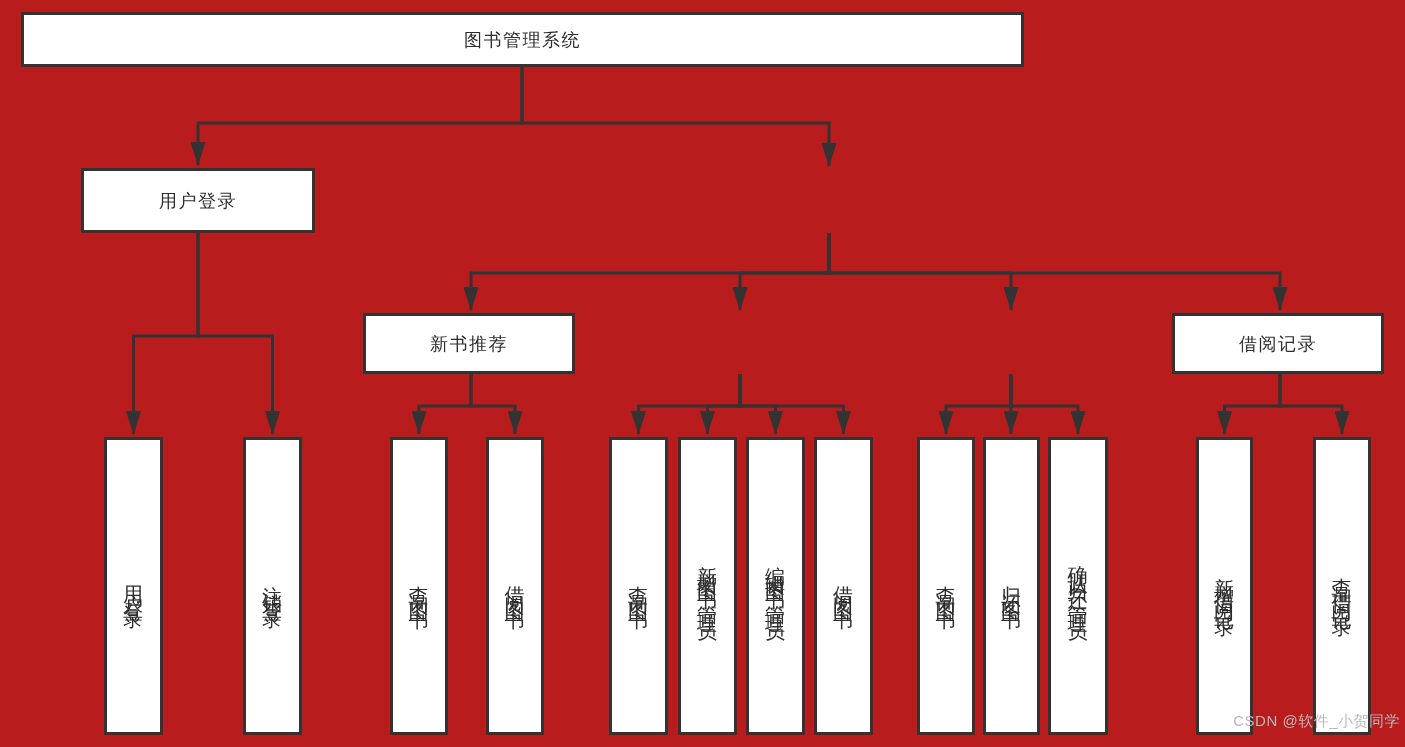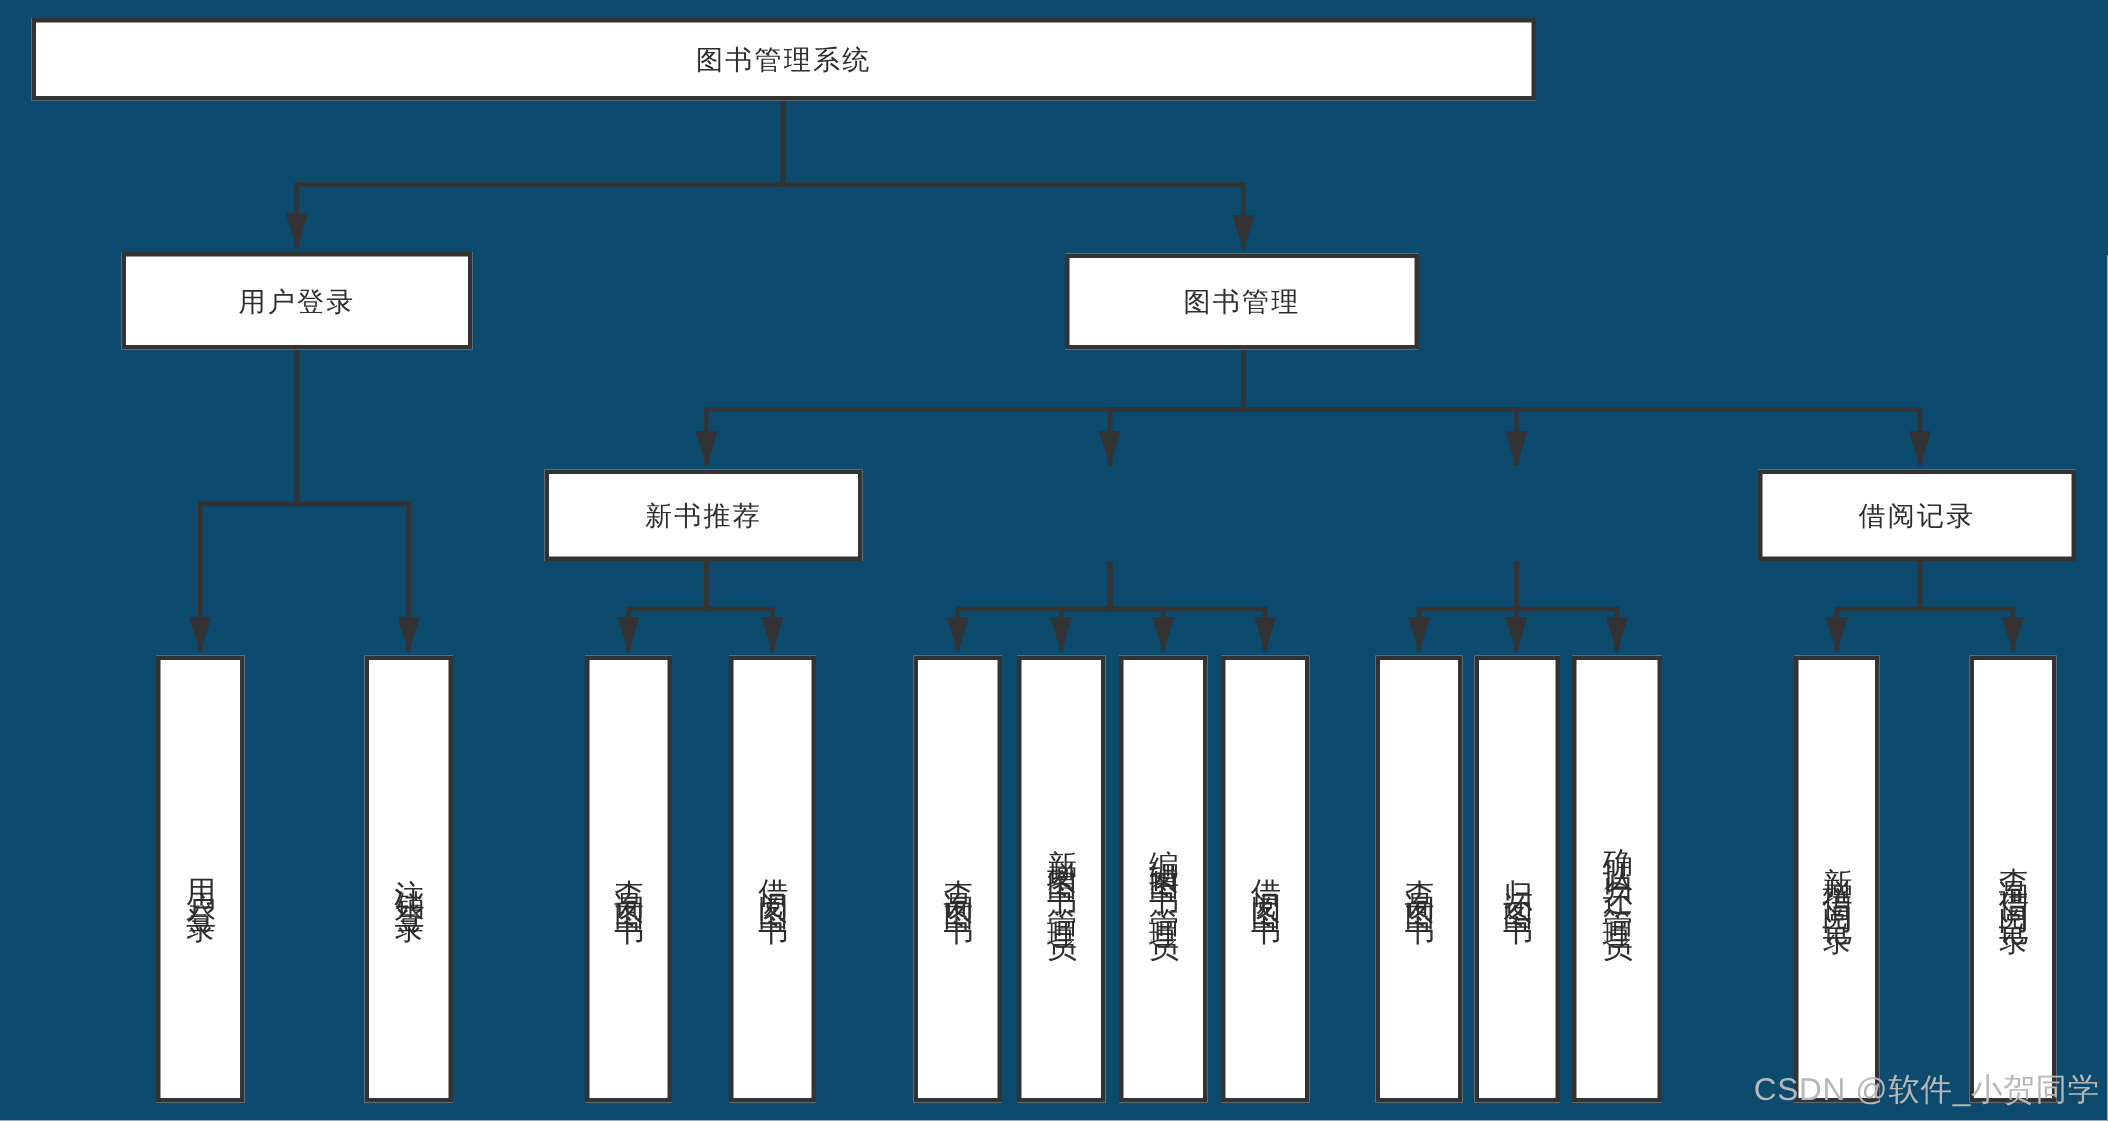--- a/index.html
+++ b/index.html
@@ -1,33 +1,33 @@
 <!DOCTYPE html>
 <html><head>
 <meta charset="utf-8">
 <style>
   html,body { margin:0; padding:0; background:#ffffff; }
   .canvas {
-    position:relative; width:1405px; height:747px; background:#0c4a6e;
+    position:relative; width:1405px; height:747px; background:#b91c1c;
     overflow:hidden; font-family:"Liberation Sans", sans-serif;
   }
   svg.connectors { position:absolute; left:0; top:0; width:1405px; height:747px; }
   .node {
     position:absolute; background:#ffffff; border:3px solid #333333;
     box-sizing:border-box; display:flex; align-items:center; justify-content:center;
     color:#2d2d2d;
   }
   .node.h { font-size:18px; letter-spacing:1.5px; font-weight:400; }
   .node.v .vtext {
     writing-mode:vertical-rl; text-orientation:mixed;
     font-size:20px; letter-spacing:8px; line-height:1.1; white-space:nowrap;
   }
   .watermark {
     position:absolute; left:1157px; top:712px; width:243px;
-    font-size:21px; color:#b7b7b7; white-space:nowrap; text-align:right;
+    font-size:15px; color:#b7b7b7; white-space:nowrap; text-align:right;
     letter-spacing:0.5px;
   }
   
   .n-root   { left:21px;  top:12px;  width:1003px; height:55px; }
   .n-l2a    { left:81px;  top:168px; width:234px;  height:65px; }
   .n-l2b    { left:710px; top:169px; width:236px;  height:64px; }
   .n-l3     { top:313px; width:212px; height:61px; }
   .n-l3a    { left:363px; }  .n-l3b { left:632px; }
   .n-l3c    { left:902px; }  .n-l3d { left:1172px; }
   .leaf     { top:437px; height:298px; }
@@ -76,21 +76,20 @@
       <path d="M1011,374 V406 H1078 V434" marker-end="url(#arrow)"></path>
 
       <path d="M1280,374 V406 H1224.5 V434" marker-end="url(#arrow)"></path>
       <path d="M1280,374 V406 H1342 V434" marker-end="url(#arrow)"></path>
     </g>
   </svg>
 
   <div class="node h n-root">图书管理系统</div>
 
   <div class="node h n-l2a">用户登录</div>
-  <div class="node h n-l2b">图书管理</div>
 
   <div class="node h n-l3 n-l3a">新书推荐</div>
   <div class="node h n-l3 n-l3d">借阅记录</div>
 
   <div class="node v leaf lf-1a">
     <span class="vtext">用户登录</span>
   </div>
   <div class="node v leaf lf-1b">
     <span class="vtext">注销登录</span>
   </div>

